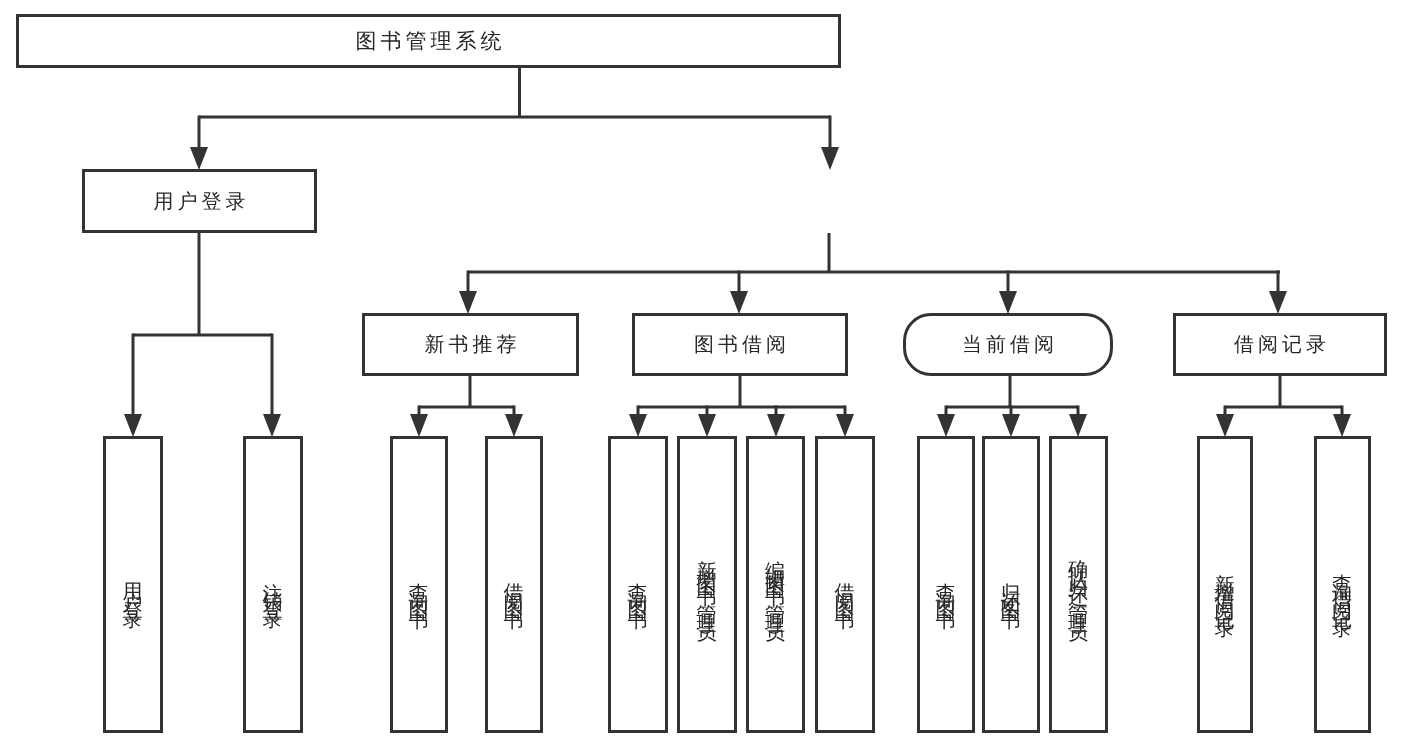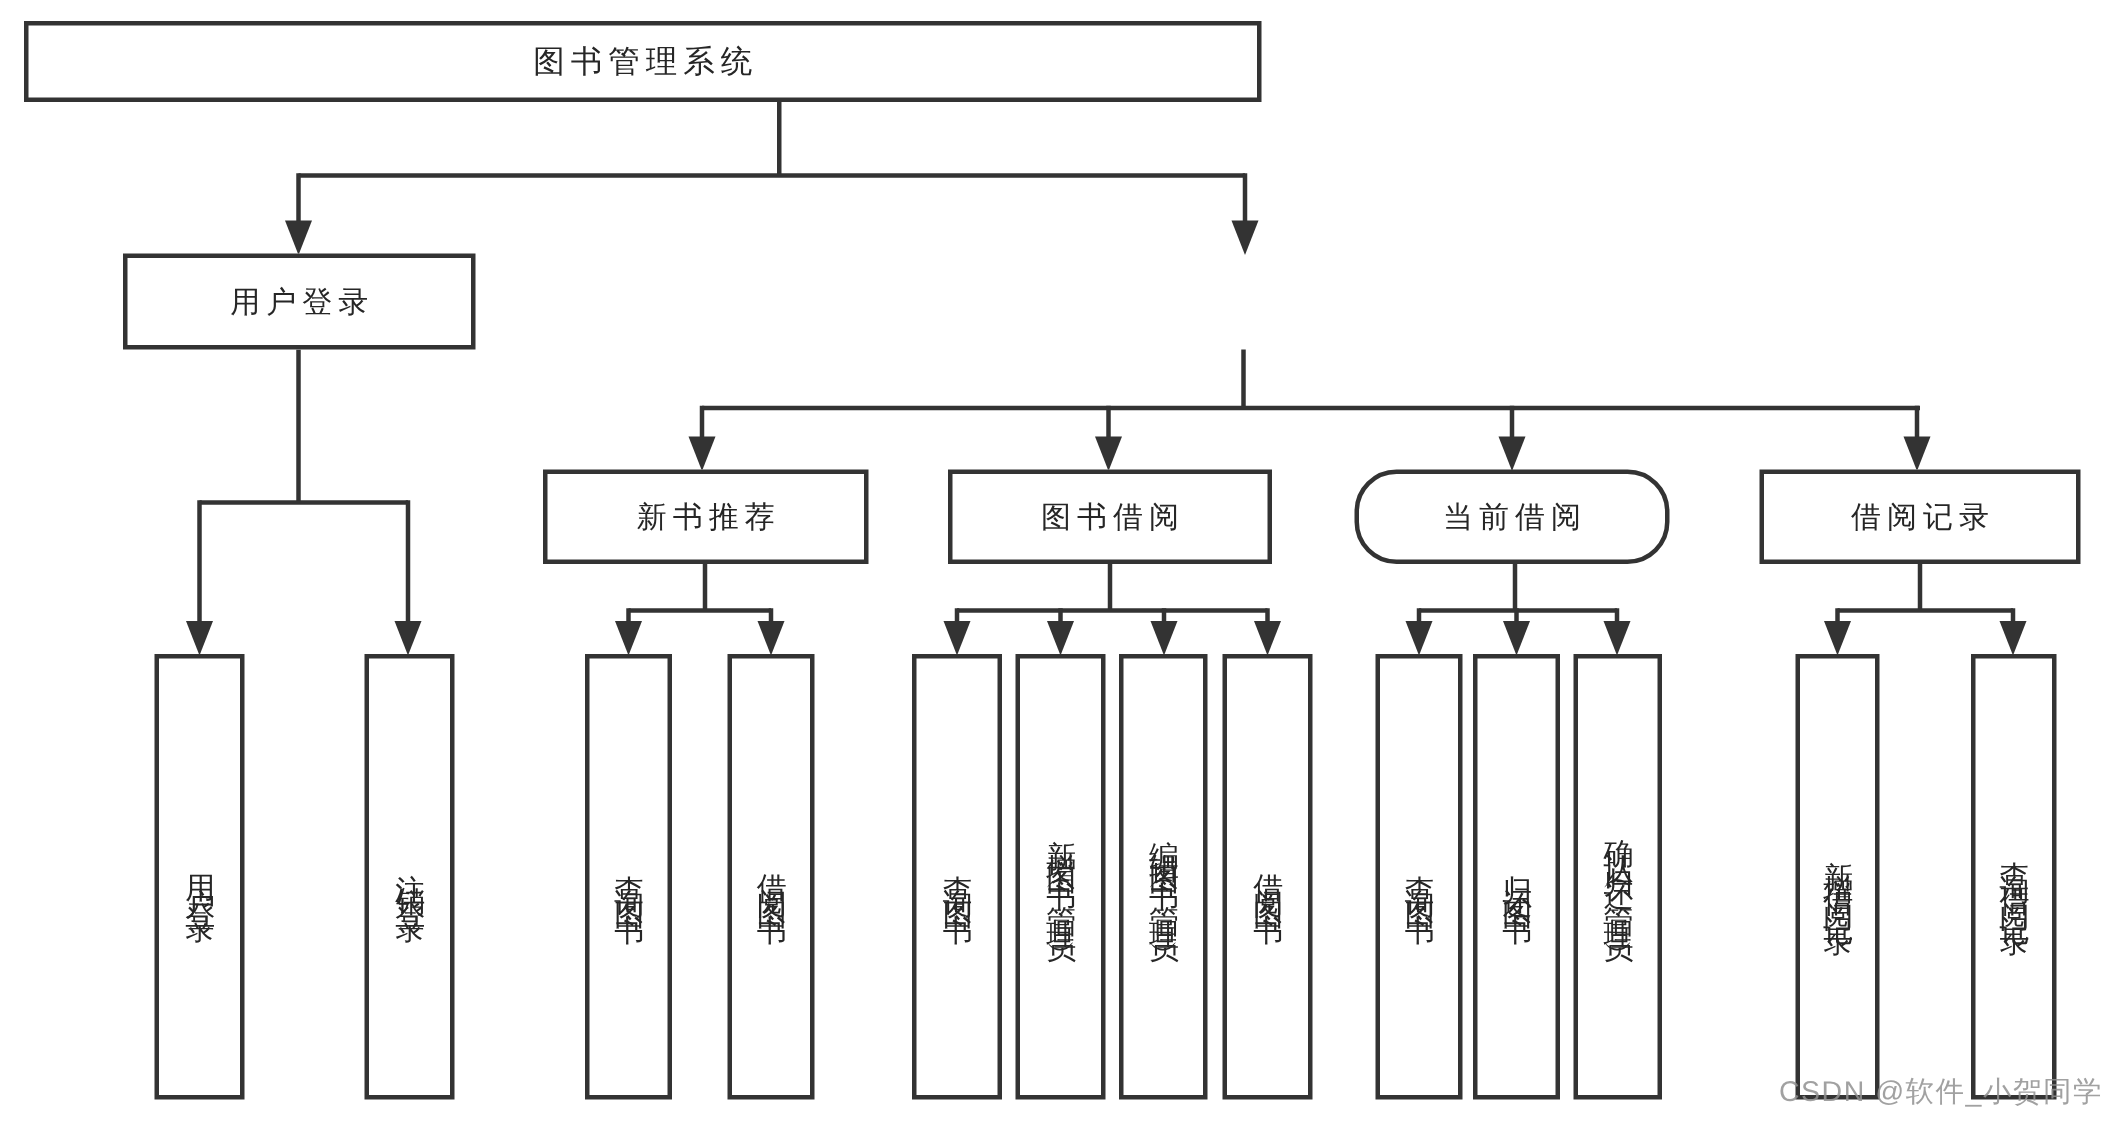--- a/index.html
+++ b/index.html
@@ -189,15 +189,14 @@
   <div class="node vbox" style="left:1049px; width:59px;">
     <span class="vtext">确认归还（管理员）</span>
   </div>
   <div class="node vbox" style="left:1197px; width:56px;">
     <span class="vtext">新增借阅记录</span>
   </div>
   <div class="node vbox" style="left:1314px; width:57px;">
     <span class="vtext">查询借阅记录</span>
   </div>
 
-  <div class="watermark">CSDN @软件_小贺同学</div>
 
 </div>
 
 </body></html>

